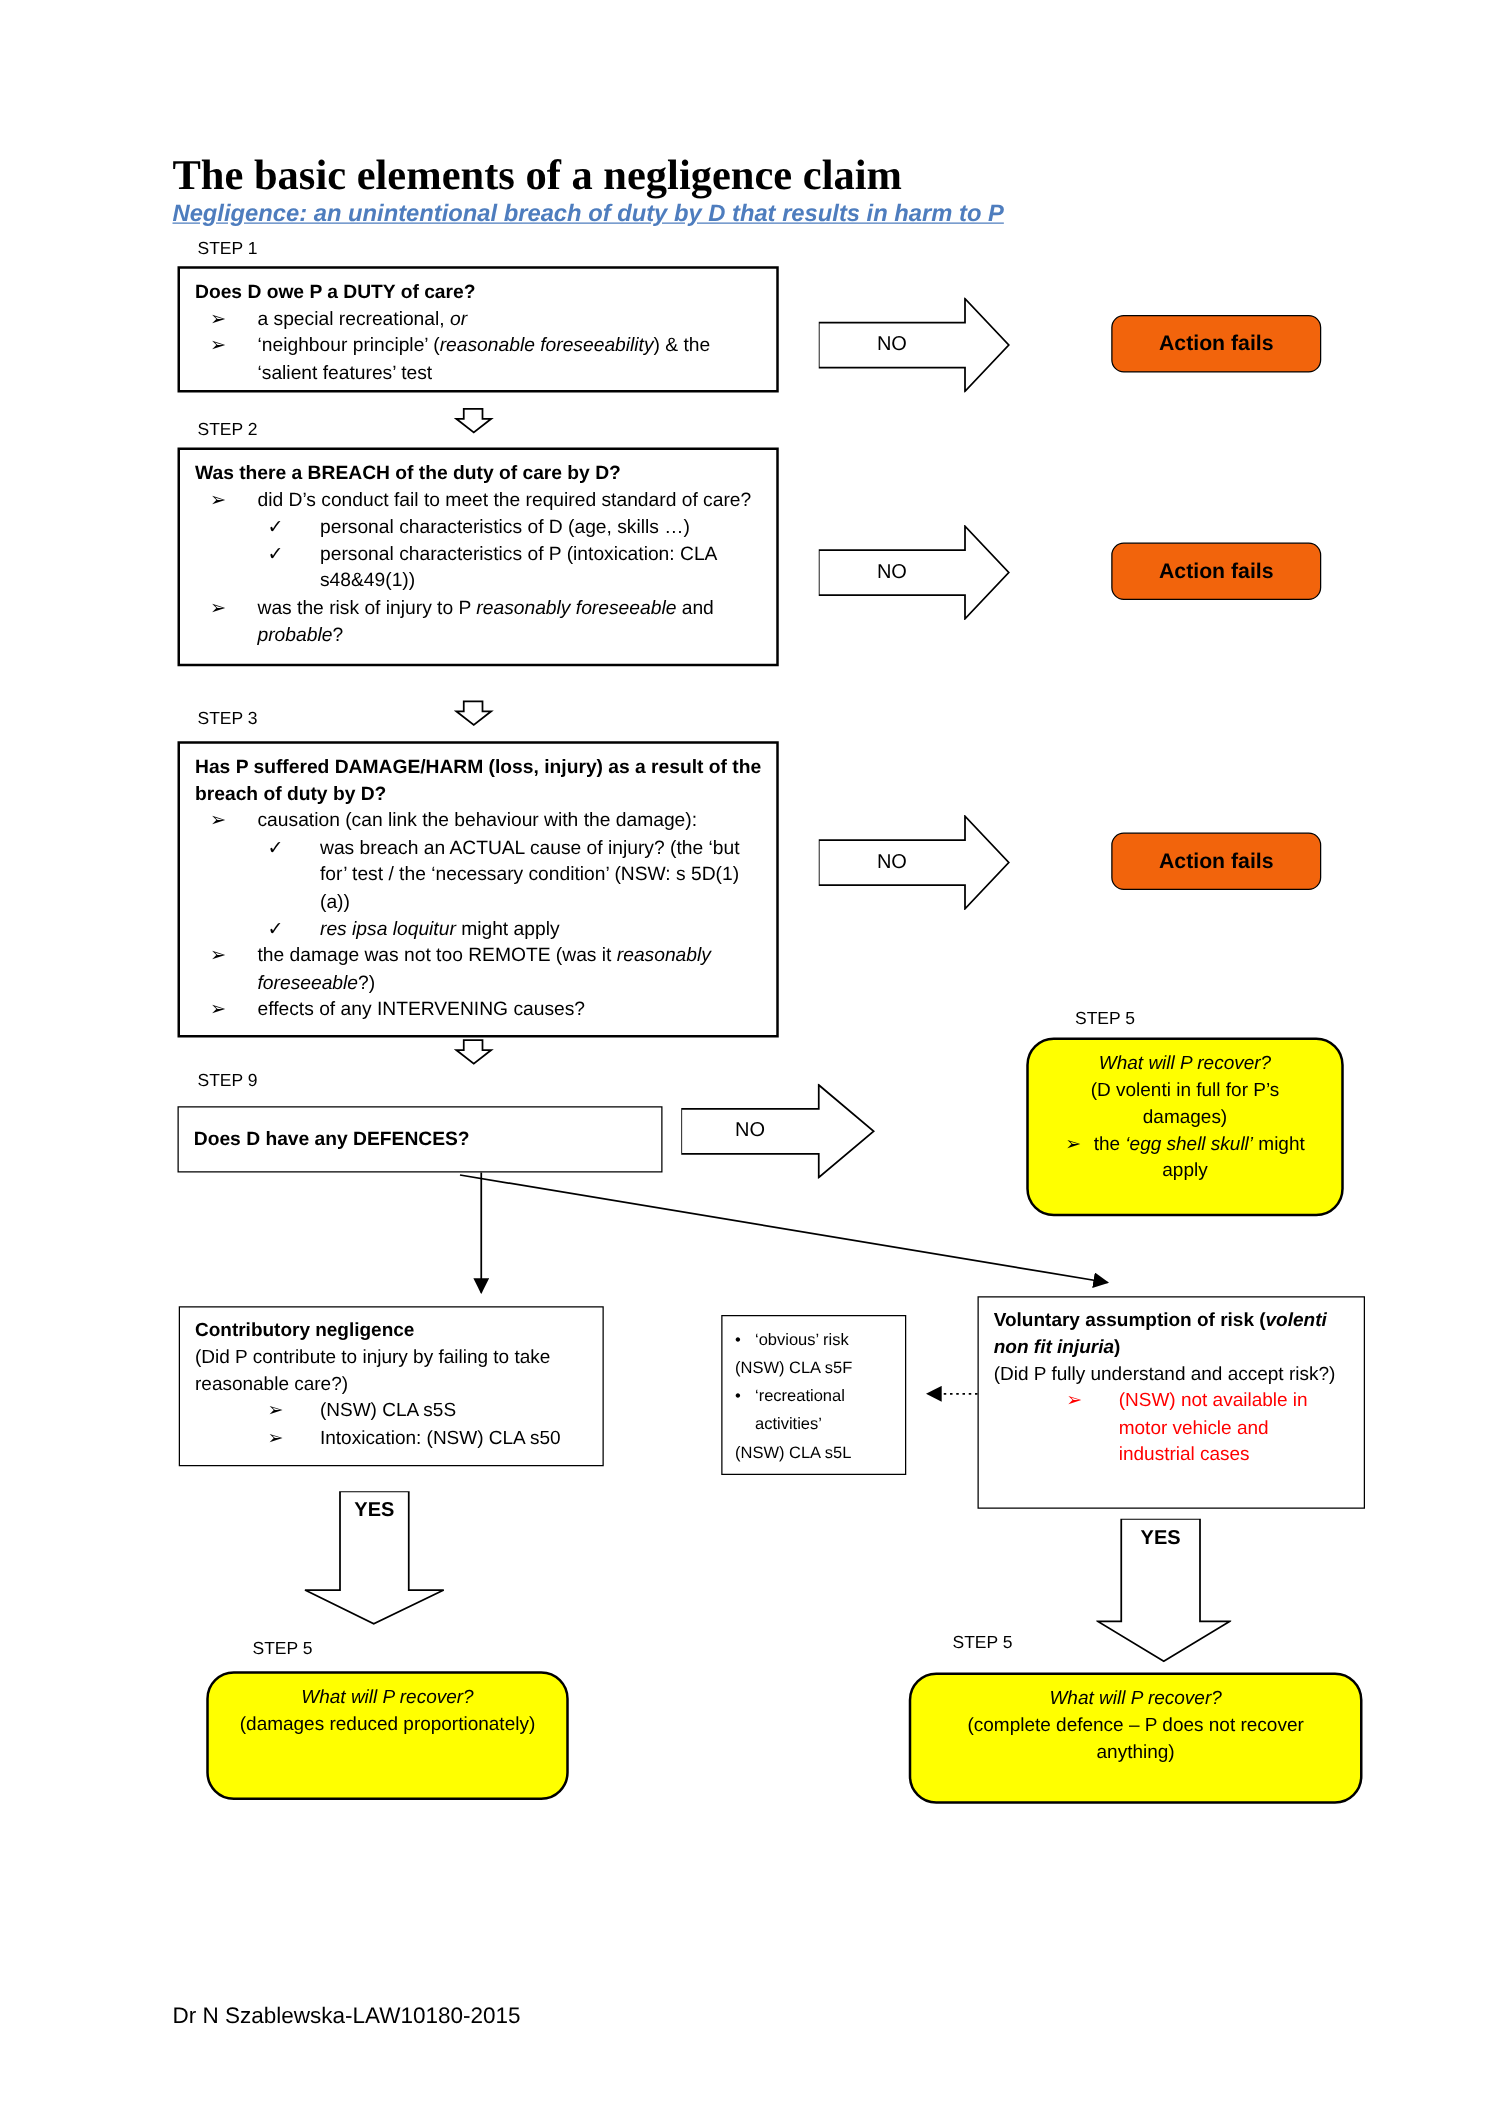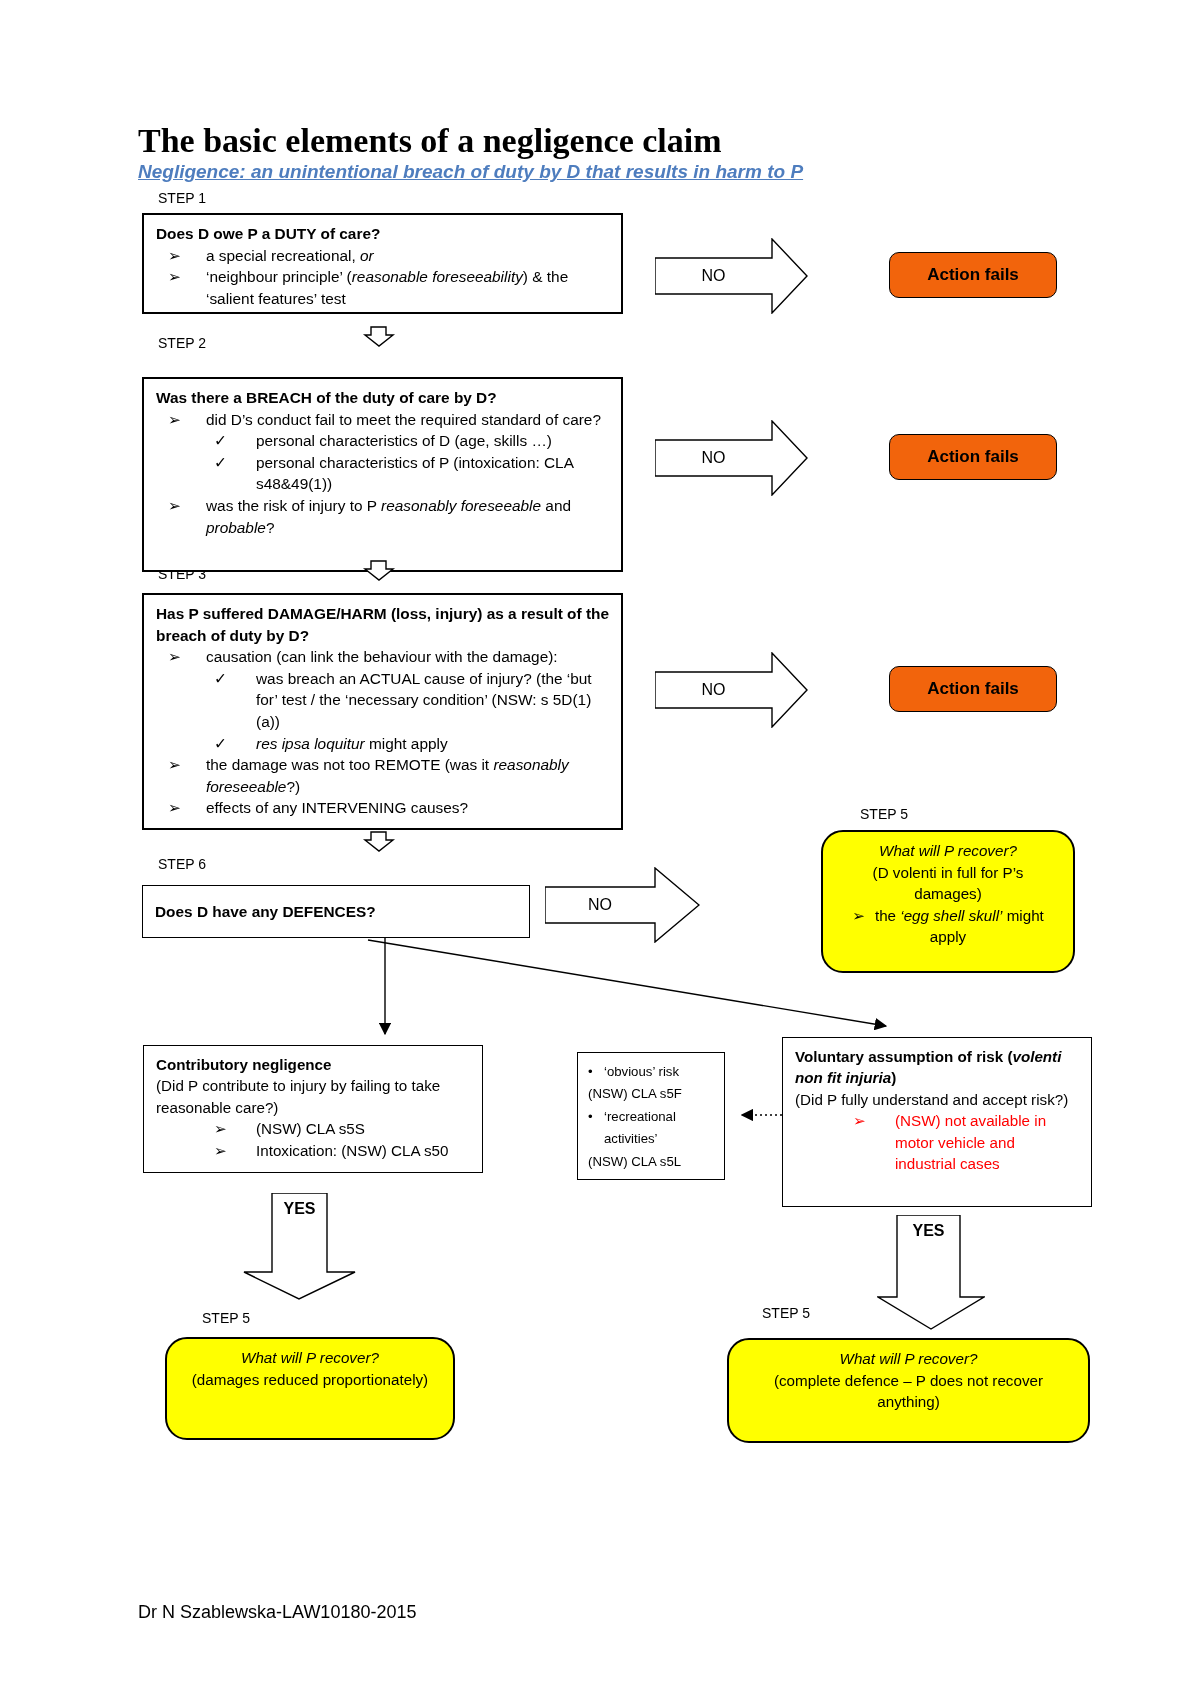--- a/index.html
+++ b/index.html
@@ -8,21 +8,21 @@
   .title{position:absolute;left:138px;top:122px;margin:0;
          font-family:"Liberation Serif","DejaVu Serif",serif;font-size:34px;font-weight:bold;}
   .subtitle{position:absolute;left:138px;top:161px;font-size:19px;font-weight:bold;font-style:italic;color:#4E7DBE;text-decoration:underline;}
   .step-label{position:absolute;font-size:14px;margin-left:20px;}
   .footer{position:absolute;left:138px;top:1602px;font-size:18px;}
 
   .qbox{position:absolute;border:2px solid #000;background:#fff;padding:8px 12px;box-sizing:border-box;
         font-size:15.4px;line-height:21.6px;}
   .thin{border-width:1.5px;}
   #box1{left:142px;top:213px;width:481px;height:101px;}
-  #box2{left:142px;top:358px;width:481px;height:195px;margin-top:19px;}
+  #box2{left:142px;top:358px;width:481px;height:175px;}
   #box3{left:142px;top:593px;width:481px;height:237px;}
   #box4{left:142px;top:885px;width:388px;height:53px;display:flex;align-items:center;}
   #contrib{left:143px;top:1045px;width:340px;height:128px;font-size:15.2px;line-height:21.4px;}
   #statute{left:577px;top:1052px;width:148px;height:128px;font-size:13.2px;line-height:22.4px;padding:8px 10px;}
   #voluntary{left:782px;top:1037px;width:310px;height:170px;font-size:15.2px;line-height:21.4px;}
 
   .ybox{position:absolute;background:#FFFF00;border:2.5px solid #000;border-radius:22px;box-sizing:border-box;
         display:flex;flex-direction:column;padding:8px 14px;
         font-size:15.2px;line-height:21.6px;text-align:center;}
   #y-top{left:821px;top:830px;width:254px;height:143px;}
@@ -67,21 +67,21 @@
 <body>
 
 <div class="canvas">
 
   <h1 class="title">The basic elements of a negligence claim</h1>
   <div class="subtitle">Negligence: an unintentional breach of duty by D that results in harm to P</div>
 
   <div class="step-label" style="left:138px;top:190px;">STEP 1</div>
   <div class="step-label" style="left:138px;top:335px;">STEP 2</div>
   <div class="step-label" style="left:138px;top:566px;">STEP 3</div>
-  <div class="step-label" style="left:138px;top:856px;">STEP 6</div>
+  <div class="step-label" style="left:138px;top:856px;">STEP 9</div>
   <div class="step-label" style="left:840px;top:806px;">STEP 5</div>
   <div class="step-label" style="left:182px;top:1310px;">STEP 5</div>
   <div class="step-label" style="left:742px;top:1305px;">STEP 5</div>
 
   <div class="qbox" id="box1">
     <div>
         <div class="bl ind0">
           <span class="tx"><span style="font-weight: bold;">Does D owe P a DUTY of care?</span></span>
         </div>
         <div class="bl ind1">

